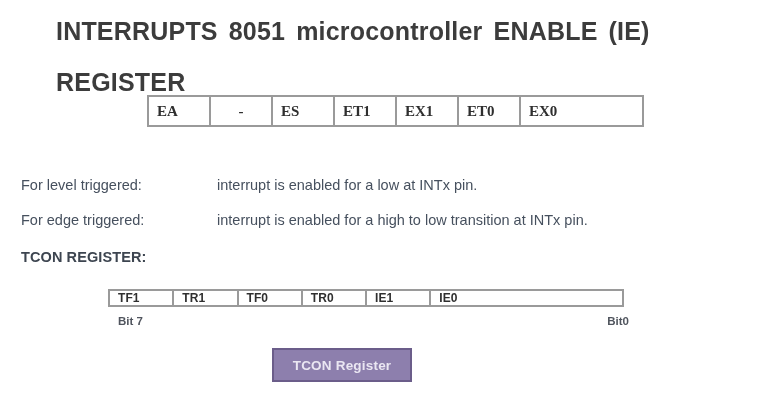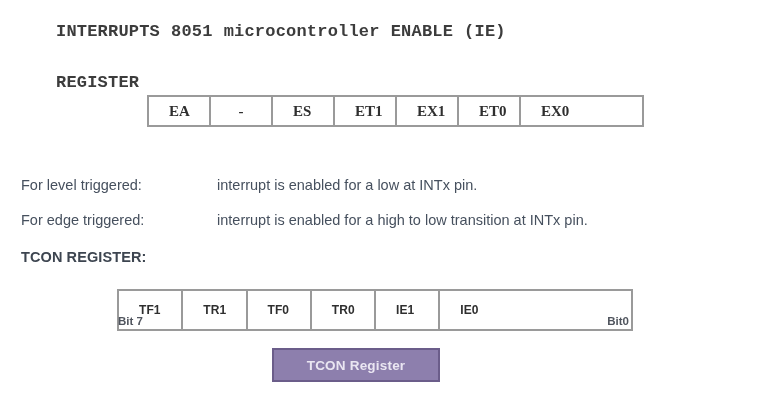--- a/index.html
+++ b/index.html
@@ -15,44 +15,44 @@
     font-family: "Liberation Sans", sans-serif;
     -webkit-font-smoothing: antialiased;
   }
 
   
   .slide-title {
     position: absolute;
     left: 56px;
     top: 16px;
     width: 700px;
-    font-family: Liberation Mono, monospace;
-    font-weight: bold;
-    font-size: 17px;
+    font-family: Liberation Sans, sans-serif;
+    font-weight: bold;
+    font-size: 25px;
     line-height: 31px;
     color: #3c3c3c;
     letter-spacing: 0.2px;
   }
   .slide-title .t-word { display: inline-block; margin-right: 11px; }
   .slide-title .t-break { display: block; margin-top: 20px; }
 
   
   .reg-table {
     position: absolute;
     display: flex;
     border: 2px solid #9a9a9a;
     background: #ffffff;
     box-sizing: border-box;
   }
   .reg-table .cell {
     box-sizing: border-box;
     border-right: 2px solid #9a9a9a;
     display: flex;
     align-items: center;
-    padding-left: 20px;
+    padding-left: 8px;
     color: #2f2f2f;
     white-space: nowrap;
     overflow: hidden;
   }
   .reg-table .cell:last-child { border-right: none; }
 
   
   #ie-register {
     left: 147px;
     top: 95px;
@@ -66,24 +66,24 @@
     font-weight: bold;
     font-size: 15px;
   }
   #ie-register .cell.dash {
     justify-content: center;
     padding-left: 0;
   }
 
   
   #tcon-register {
-    left: 117px;
+    left: 108px;
     top: 289px;
     width: 516px;
-    height: 42px;
+    height: 18px;
   }
   #tcon-register .cell {
     width: 64.25px;
     flex: 0 0 64.25px;
     font-family: "Liberation Sans", sans-serif;
     font-weight: bold;
     font-size: 12px;
     letter-spacing: 0.1px;
   }
 
@@ -132,21 +132,21 @@
     font-size: 14.5px;
     color: #3d4550;
     letter-spacing: 0.1px;
   }
 
   
   #tcon-button {
     position: absolute;
     left: 272px;
     top: 348px;
-    width: 168px;
+    width: 140px;
     height: 34px;
     box-sizing: border-box;
     background: #8d7fad;
     border: 2px solid #6b5d8a;
     display: flex;
     align-items: center;
     justify-content: center;
     color: #eae6f2;
     font-family: "Liberation Sans", sans-serif;
     font-weight: bold;

